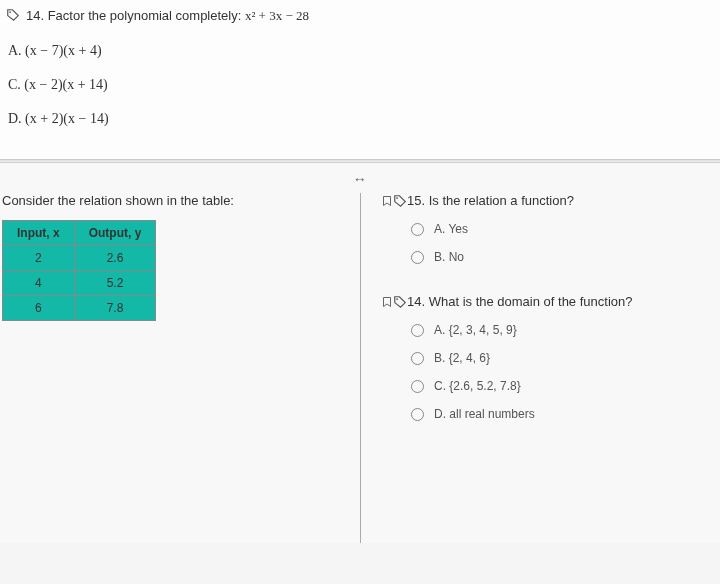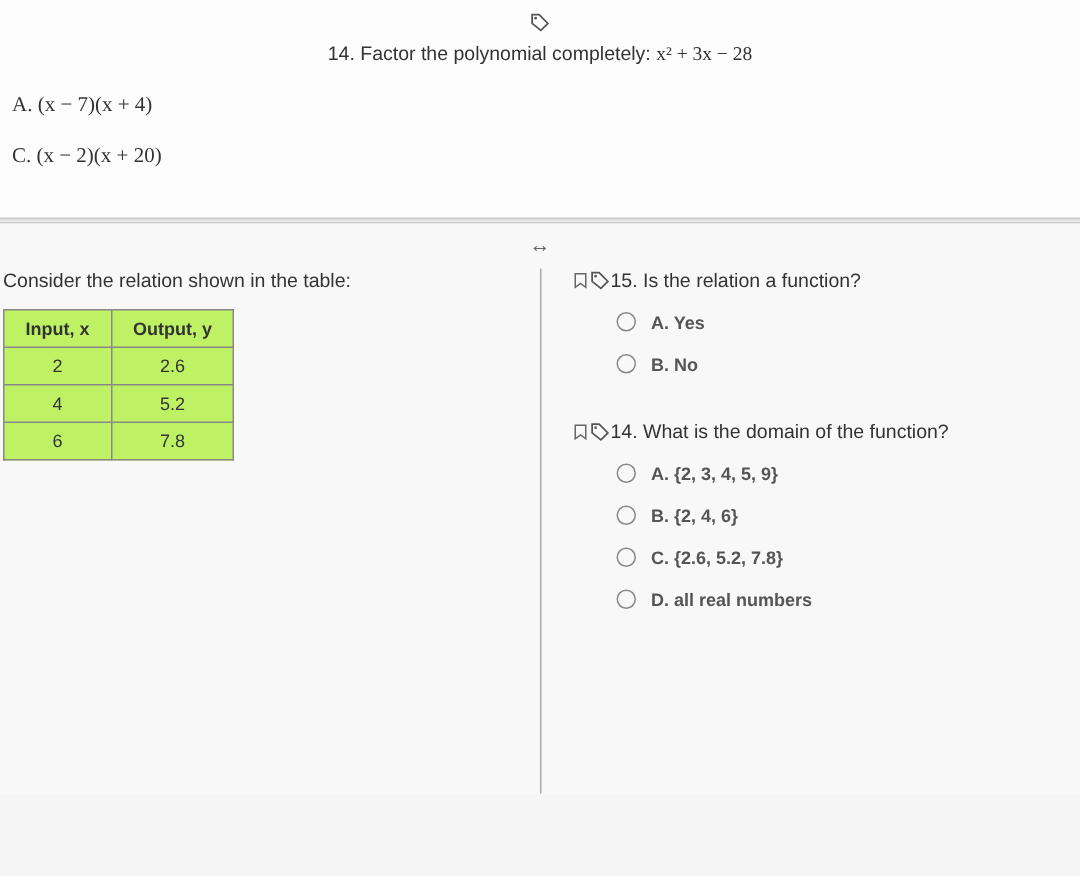--- a/index.html
+++ b/index.html
@@ -1,52 +1,53 @@
 <!DOCTYPE html>
 <html><head>
   <meta charset="utf-8">
   <style>
     * { box-sizing: border-box; margin: 0; padding: 0; }
     body { font-family: Arial, sans-serif; font-size: 13px; color: #333; background: #f5f5f5; width: 720px; height: 584px; overflow: hidden; }
     .q14 { padding: 8px 6px 14px; background: #fdfdfd; }
-    .q14-header { display: flex; align-items: center; gap: 6px; margin-bottom: 12px; flex-direction: column; }
+    .q14-header { display: flex; align-items: flex-start; gap: 6px; margin-bottom: 12px; }
     .tag-icon { width: 14px; height: 14px; }
     .q14-text { font-size: 13px; }
     .q14-options { margin-left: 2px; margin-top: 19px; }
     .q14-options div { margin: 18px 0; font-family: 'Times New Roman', serif; font-size: 14px; }
     .divider { height: 4px; background: linear-gradient(#ddd,#eee); border-top:1px solid #ccc; border-bottom:1px solid #ccc; }
     .lower { display: flex; padding-top: 30px; background: #f8f8f8; height: 380px; position: relative; }
     .left-col { width: 50%; padding-left: 2px; padding-right: 10px; }
     .right-col { width: 50%; padding-left: 20px; border-left: 1px solid #aaa; }
     .vert-sep-arrow { position:absolute; left:49%; top:6px; font-size:14px; color:#666; }
     .consider { font-size: 13px; margin-bottom: 12px; }
-    table { border-collapse: collapse; background:#bef264; }
+    table { border-collapse: collapse; background:#14b8a6; }
     th, td { border: 1px solid #888; padding: 5px 14px; text-align:center; font-size:12px; }
     th { font-weight: bold; }
     .q-block { margin-bottom: 30px; }
     .q-header { display:flex; align-items:center; margin-bottom:12px; }
     .bookmark-icon { width:12px; height:14px; }
-    .opt-row { display:flex; align-items:flex-start; gap:10px; margin:14px 0 14px 30px; font-size:12px; color:#555;font-weight:bold; }
+    .opt-row { display:flex; align-items:center; gap:10px; margin:14px 0 14px 30px; font-size:12px; color:#555; }
     .radio { width:13px; height:13px; border:1.5px solid #888; border-radius:50%; display:inline-block; }
     .serif { font-family: 'Times New Roman', serif; }
   </style>
 </head>
 <body>
 
 <div class="q14">
   <div class="q14-header">
     <svg class="tag-icon" viewBox="0 0 24 24">
         <path d="M3 3h8l10 10-8 8L3 13V3z" fill="none" stroke="#555" stroke-width="2"></path>
         <circle cx="7" cy="7" r="1.5" fill="#555"></circle>
       </svg>
     <span class="q14-text"><span>14. Factor the polynomial completely: </span><span class="serif">x² + 3x − 28</span></span>
   </div>
   <div class="q14-options">
     <div>A. (x − 7)(x + 4)</div>
-    <div>C. (x − 2)(x + 20)</div>
+    <div>C. (x − 2)(x + 14)</div>
+    <div>D. (x + 2)(x − 14)</div>
   </div>
 </div>
 
 <div class="divider"></div>
 
 <div class="lower">
   <span class="vert-sep-arrow">↔</span>
 
   <div class="left-col">
     <div class="consider">Consider the relation shown in the table:</div>

